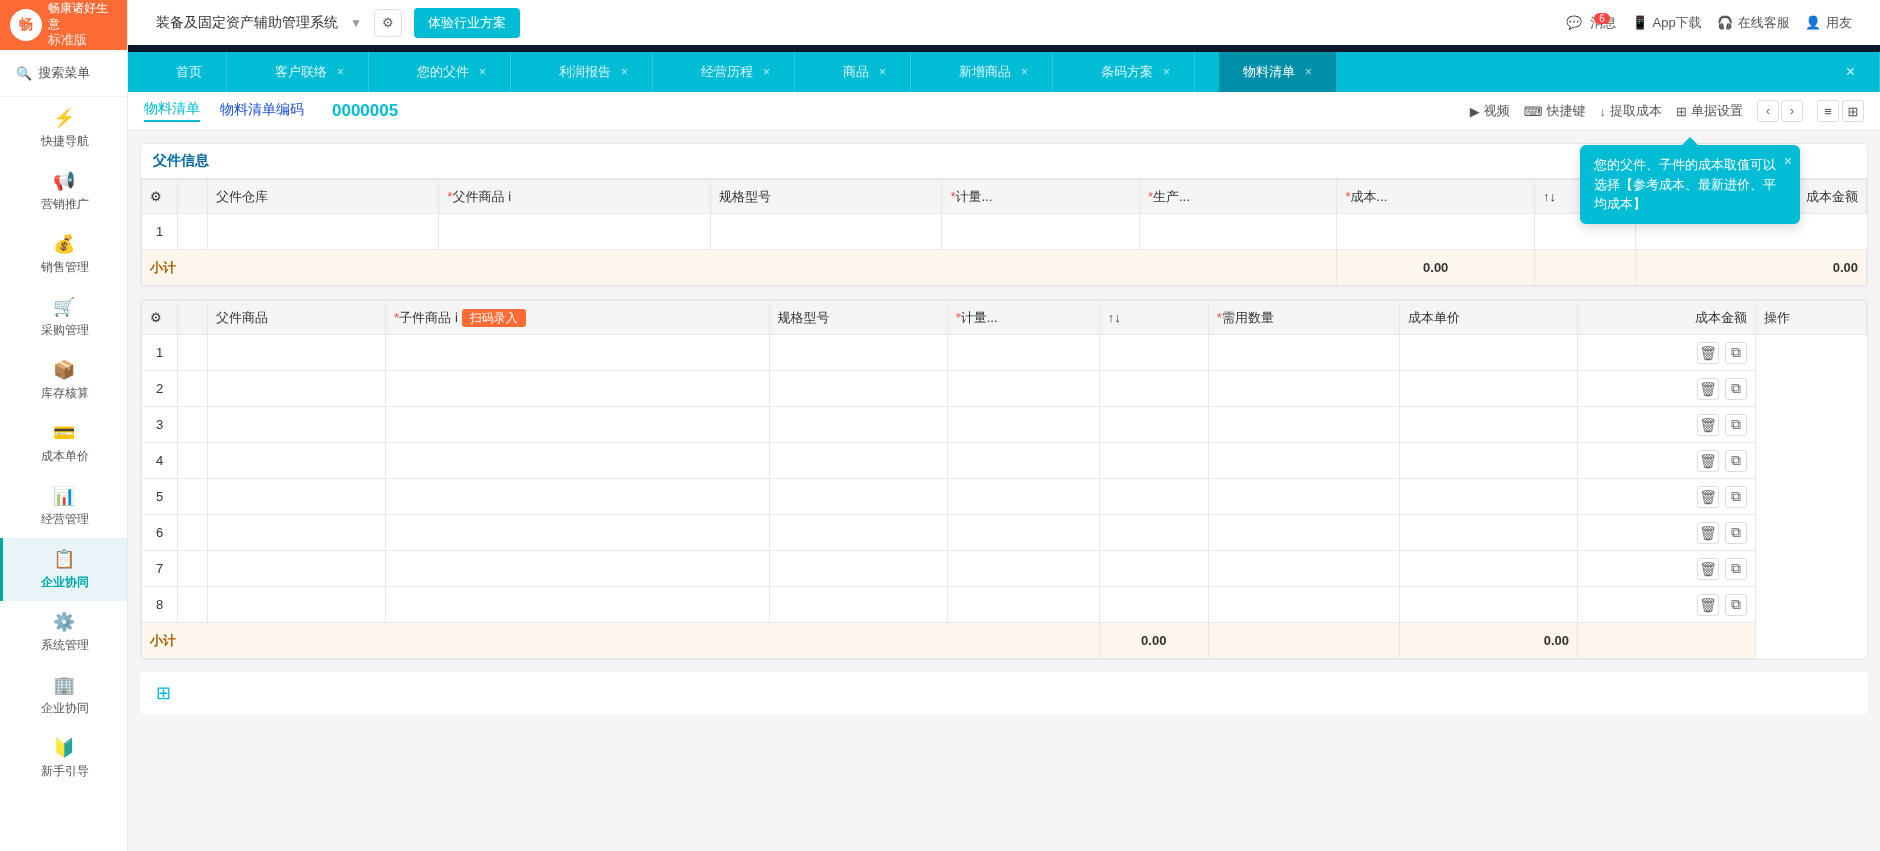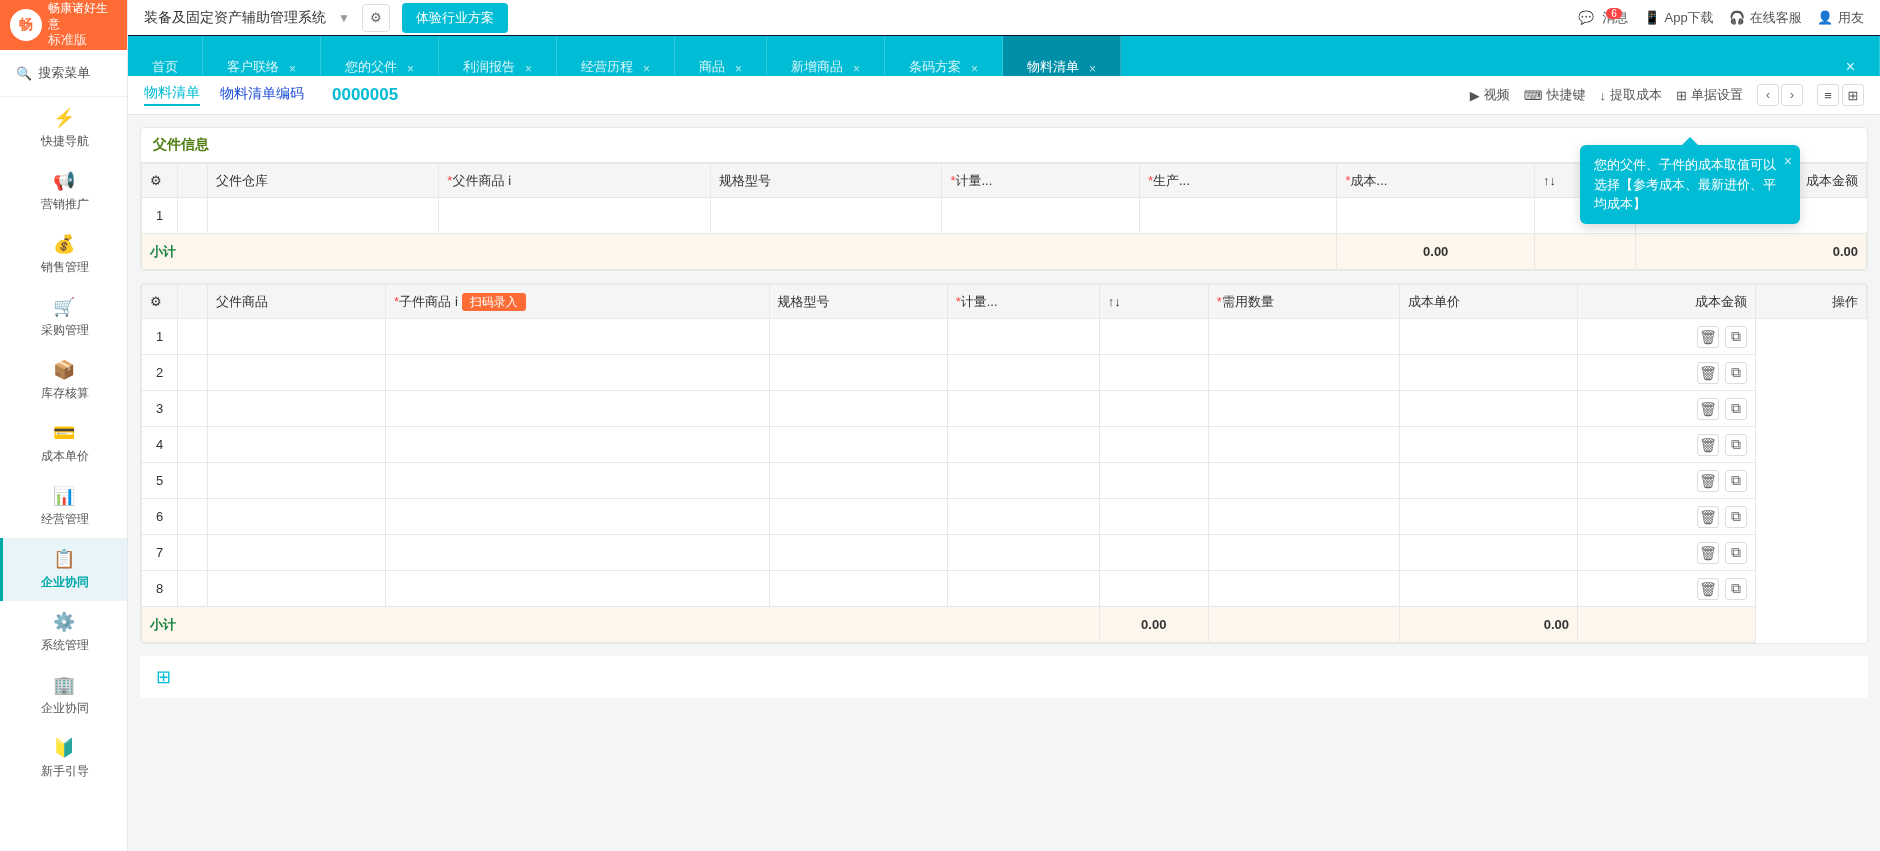--- a/index.html
+++ b/index.html
@@ -69,26 +69,26 @@
     .main-content {
       flex: 1;
       display: flex;
       flex-direction: column;
       overflow: hidden;
     }
 
     
     .top-header {
       background: #fff;
-      height: 36px;
+      height: 52px;
       display: flex;
       align-items: center;
       justify-content: space-between;
-      padding: 0 16px;
-      border-bottom: 1px solid #0f172a;
+      padding: 0 28px;
+      border-bottom: 7px solid #0f172a;
       flex-shrink: 0;
     }
     .top-header-left {
       display: flex;
       align-items: center;
       gap: 12px;
     }
     .system-title { font-size: 14px; color: #333; }
     .dropdown-arrow { color: #999; font-size: 12px; }
     .gear-btn {
@@ -124,28 +124,29 @@
     .tab-bar {
       background: #00bcd4;
       display: flex;
       align-items: stretch;
       height: 40px;
       flex-shrink: 0;
       overflow: hidden;
     }
     .tab-item {
       display: flex;
-      align-items: flex-end;
+      align-items: center;
       padding: 0 24px;
       color: rgba(255,255,255,0.85);
       cursor: pointer;
       font-size: 13px;
       gap: 6px;
       white-space: nowrap;
       border-right: 1px solid rgba(255,255,255,0.2);
+      margin-left: 24px;
     }
     .tab-item.active { background: #008fa8; color: #fff; font-weight: 500; }
     .tab-close { font-size: 12px; color: rgba(255,255,255,0.7); margin-left: 4px; }
 
     
     .sub-header {
       background: #fff;
       padding: 8px 16px;
       display: flex;
       align-items: center;
@@ -209,21 +210,21 @@
     
     .section {
       background: #fff;
       border: 1px solid #e8e8e8;
       border-radius: 4px;
       margin-bottom: 12px;
     }
     .section-title {
       font-size: 14px;
       font-weight: bold;
-      color: #4d7c0f;
+      color: #0369a1;
       padding: 8px 12px;
       border-bottom: 1px solid #e8e8e8;
     }
 
     
     .data-table {
       width: 100%;
       border-collapse: collapse;
       font-size: 13px;
     }
@@ -239,21 +240,21 @@
     .data-table th .required { color: #ff4444; }
     .data-table td {
       border: 1px solid #e8e8e8;
       padding: 6px 8px;
       color: #333;
       height: 36px;
     }
     .data-table tr.subtotal-row td {
       background: #fdf6ec;
       font-weight: bold;
-      color: #15803d;
+      color: #a16207;
     }
     .data-table tr.subtotal-row td.value { color: #333; }
     .row-num {
       color: #999;
       text-align: center;
       width: 30px;
     }
     .th-settings {
       width: 36px;
       text-align: center;
@@ -547,21 +548,21 @@
             <th>
               <span class="required">*</span>子件商品 ℹ
               <span class="scan-btn">扫码录入</span>
             </th>
             <th>规格型号</th>
             <th><span class="required">*</span>计量...</th>
             <th>↑↓</th>
             <th><span class="required">*</span>需用数量</th>
             <th>成本单价</th>
             <th style="text-align:right;">成本金额</th>
-            <th style="text-align:right;">操作</th>
+            <th style="text-align:left;">操作</th>
           </tr>
         </thead>
         <tbody>
           <tr>
             <td class="row-num">1</td>
             <td></td>
             <td></td>
             <td></td>
             <td></td>
             <td></td>

